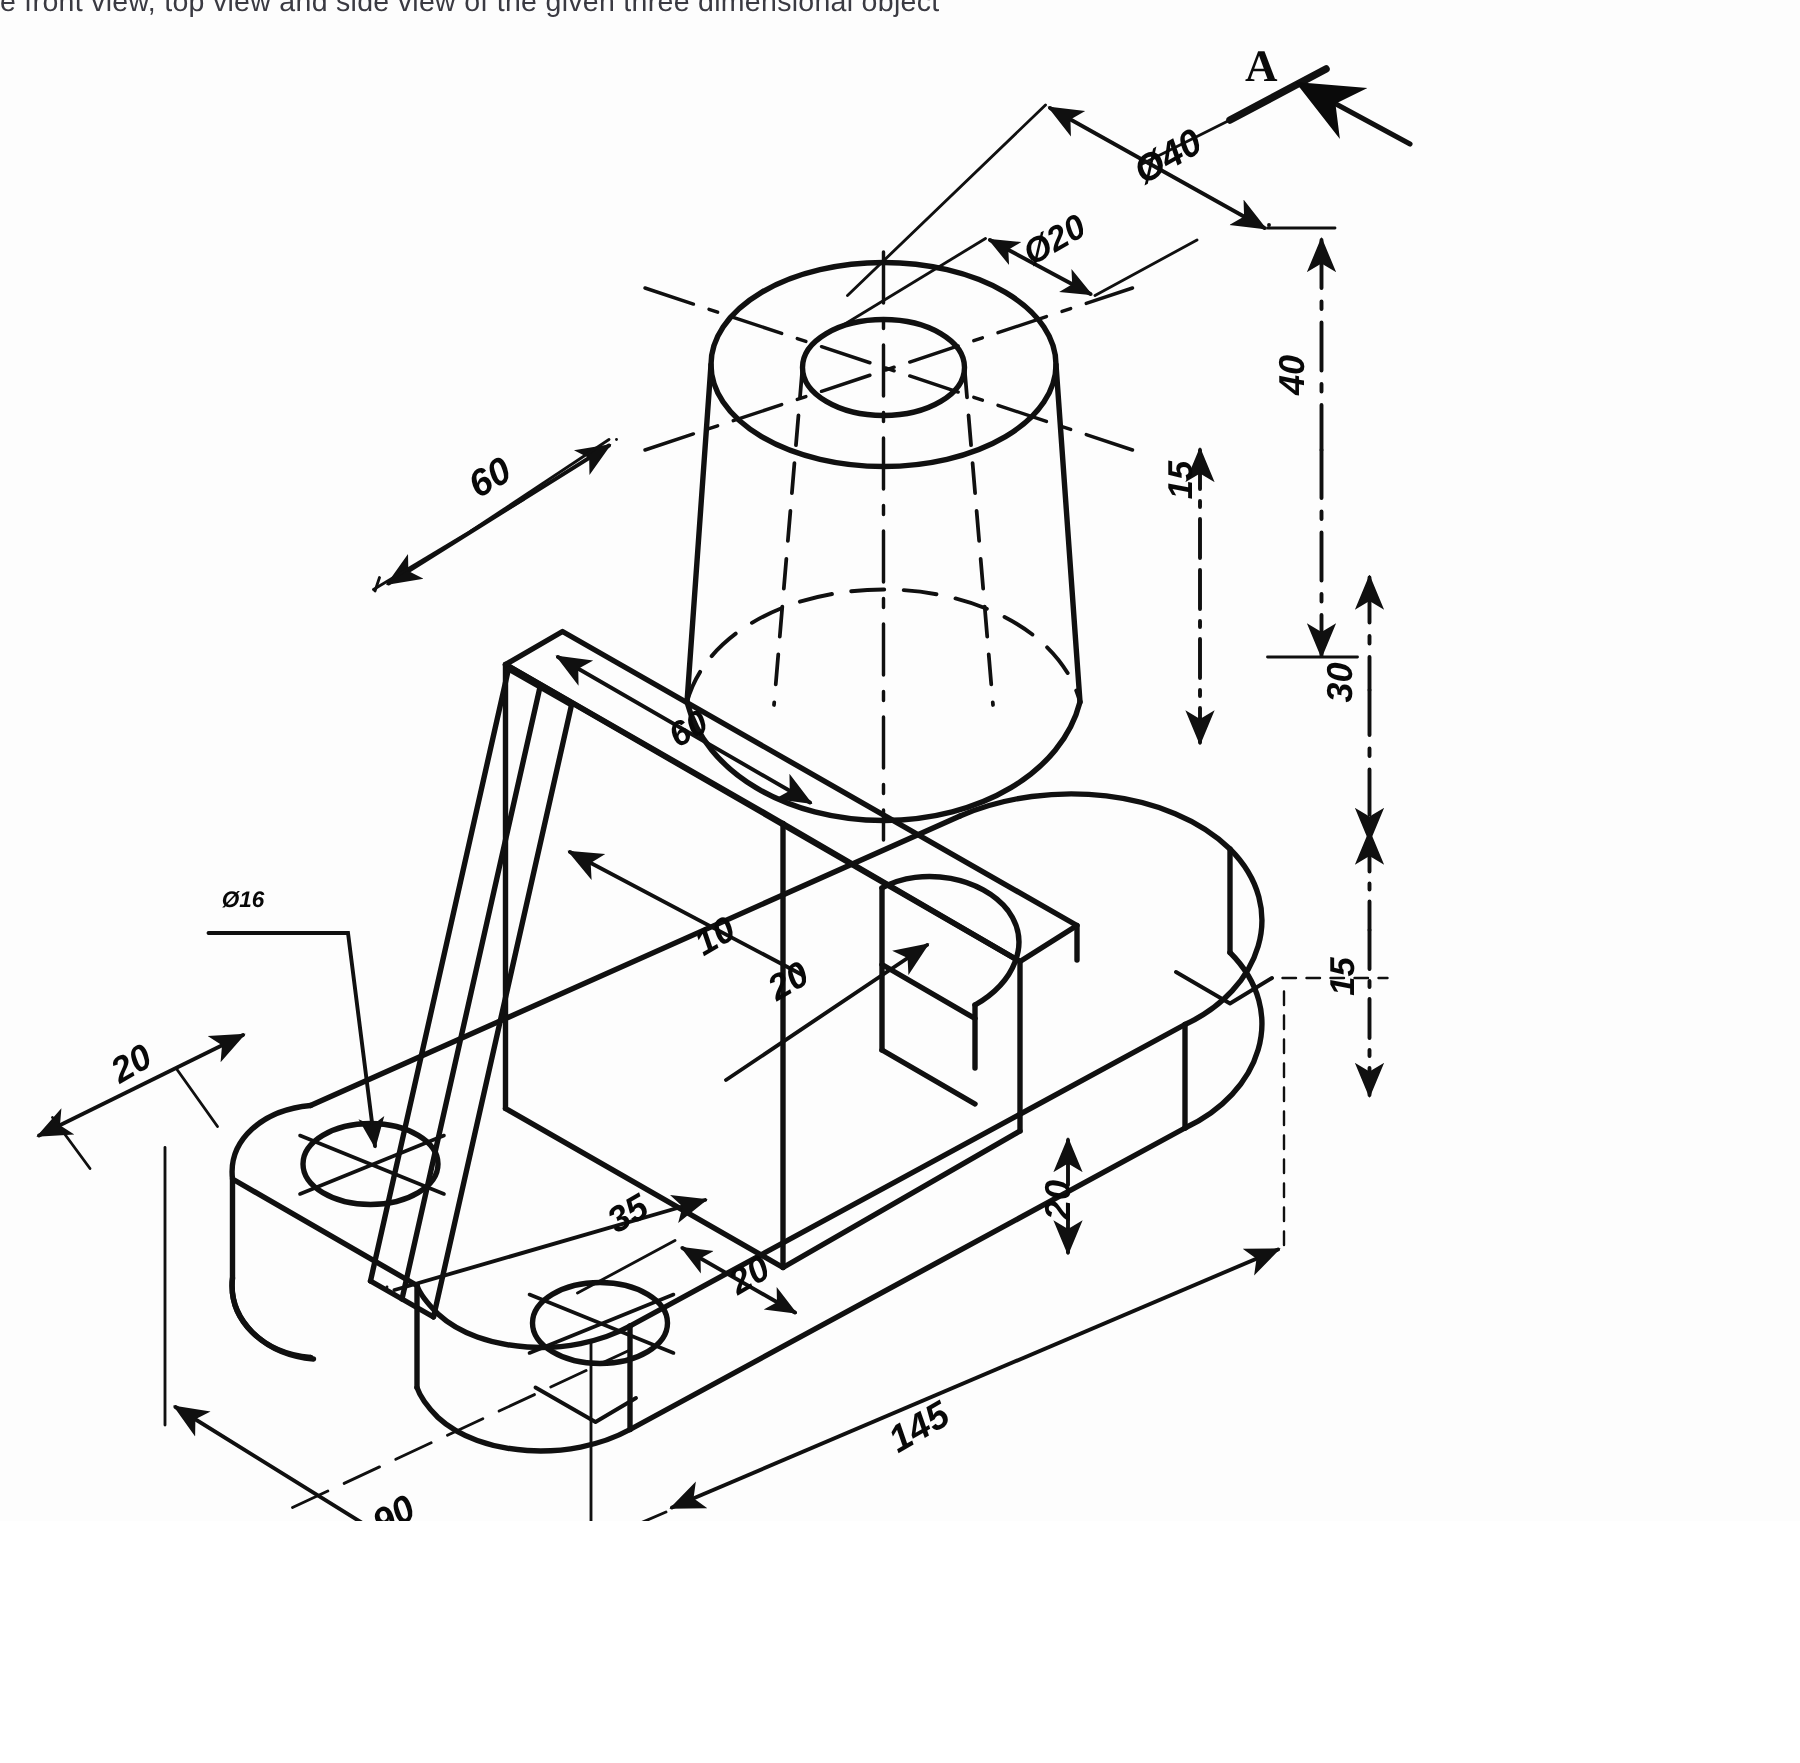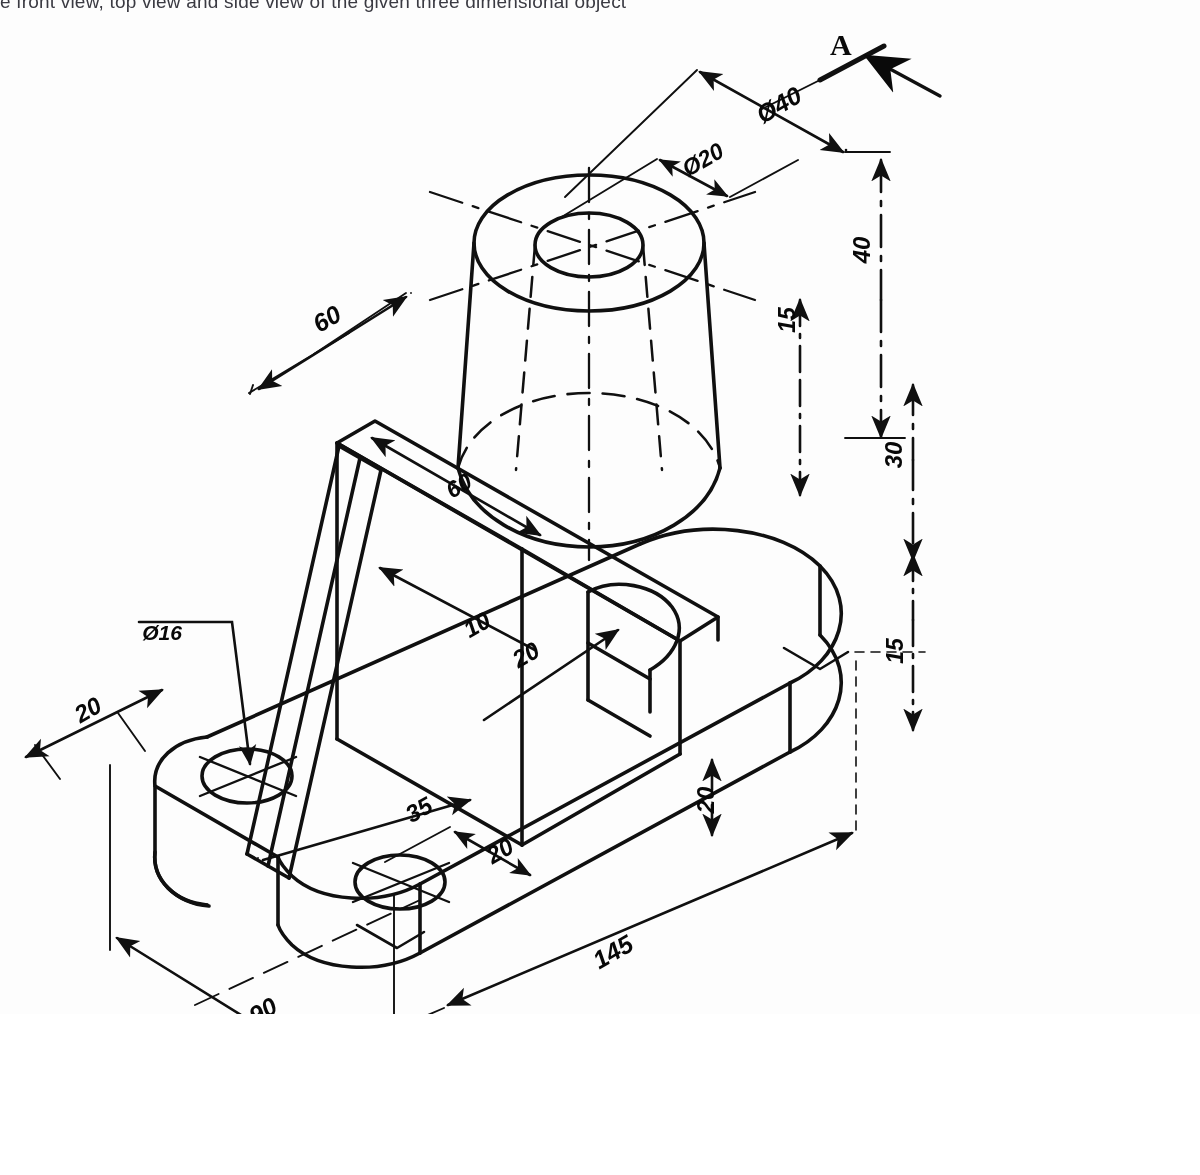--- a/index.html
+++ b/index.html
@@ -245,21 +245,21 @@
 
   <div id="dim-labels">
       <div class="dim" style="left: 779px; top: 105px; font-size: 25px; transform: translate(-50%, -50%) rotate(-30deg);">Ø40</div>
       <div class="dim" style="left: 703px; top: 160px; font-size: 23px; transform: translate(-50%, -50%) rotate(-30deg);">Ø20</div>
       <div class="dim" style="left: 862px; top: 250px; font-size: 24px; transform: translate(-50%, -50%) rotate(-90deg);">40</div>
       <div class="dim" style="left: 787px; top: 320px; font-size: 23px; transform: translate(-50%, -50%) rotate(-90deg);">15</div>
       <div class="dim" style="left: 894px; top: 455px; font-size: 24px; transform: translate(-50%, -50%) rotate(-90deg);">30</div>
       <div class="dim" style="left: 895px; top: 651px; font-size: 23px; transform: translate(-50%, -50%) rotate(-90deg);">15</div>
       <div class="dim" style="left: 327px; top: 319px; font-size: 25px; transform: translate(-50%, -50%) rotate(-30deg);">60</div>
       <div class="dim" style="left: 459px; top: 486px; font-size: 23px; transform: translate(-50%, -50%) rotate(-30deg);">60</div>
-      <div class="dim" style="left: 162px; top: 632px; font-size: 21px; transform: translate(-50%, -50%) rotate(0deg);">Ø16</div>
+      <div class="dim" style="left: 162px; top: 600px; font-size: 15px; transform: translate(-50%, -50%) rotate(0deg);">Ø16</div>
       <div class="dim" style="left: 88px; top: 710px; font-size: 24px; transform: translate(-50%, -50%) rotate(-30deg);">20</div>
       <div class="dim" style="left: 477px; top: 625px; font-size: 24px; transform: translate(-50%, -50%) rotate(-30deg);">10</div>
       <div class="dim" style="left: 526px; top: 655px; font-size: 24px; transform: translate(-50%, -50%) rotate(-30deg);">20</div>
       <div class="dim" style="left: 419px; top: 810px; font-size: 24px; transform: translate(-50%, -50%) rotate(-30deg);">35</div>
       <div class="dim" style="left: 500px; top: 851px; font-size: 24px; transform: translate(-50%, -50%) rotate(-30deg);">20</div>
       <div class="dim" style="left: 706px; top: 800px; font-size: 24px; transform: translate(-50%, -50%) rotate(-90deg);">20</div>
       <div class="dim" style="left: 613px; top: 952px; font-size: 25px; transform: translate(-50%, -50%) rotate(-30deg);">145</div>
       <div class="dim" style="left: 263px; top: 1011px; font-size: 25px; transform: translate(-50%, -50%) rotate(-30deg);">90</div>
     </div>
   <div id="mark-labels">

